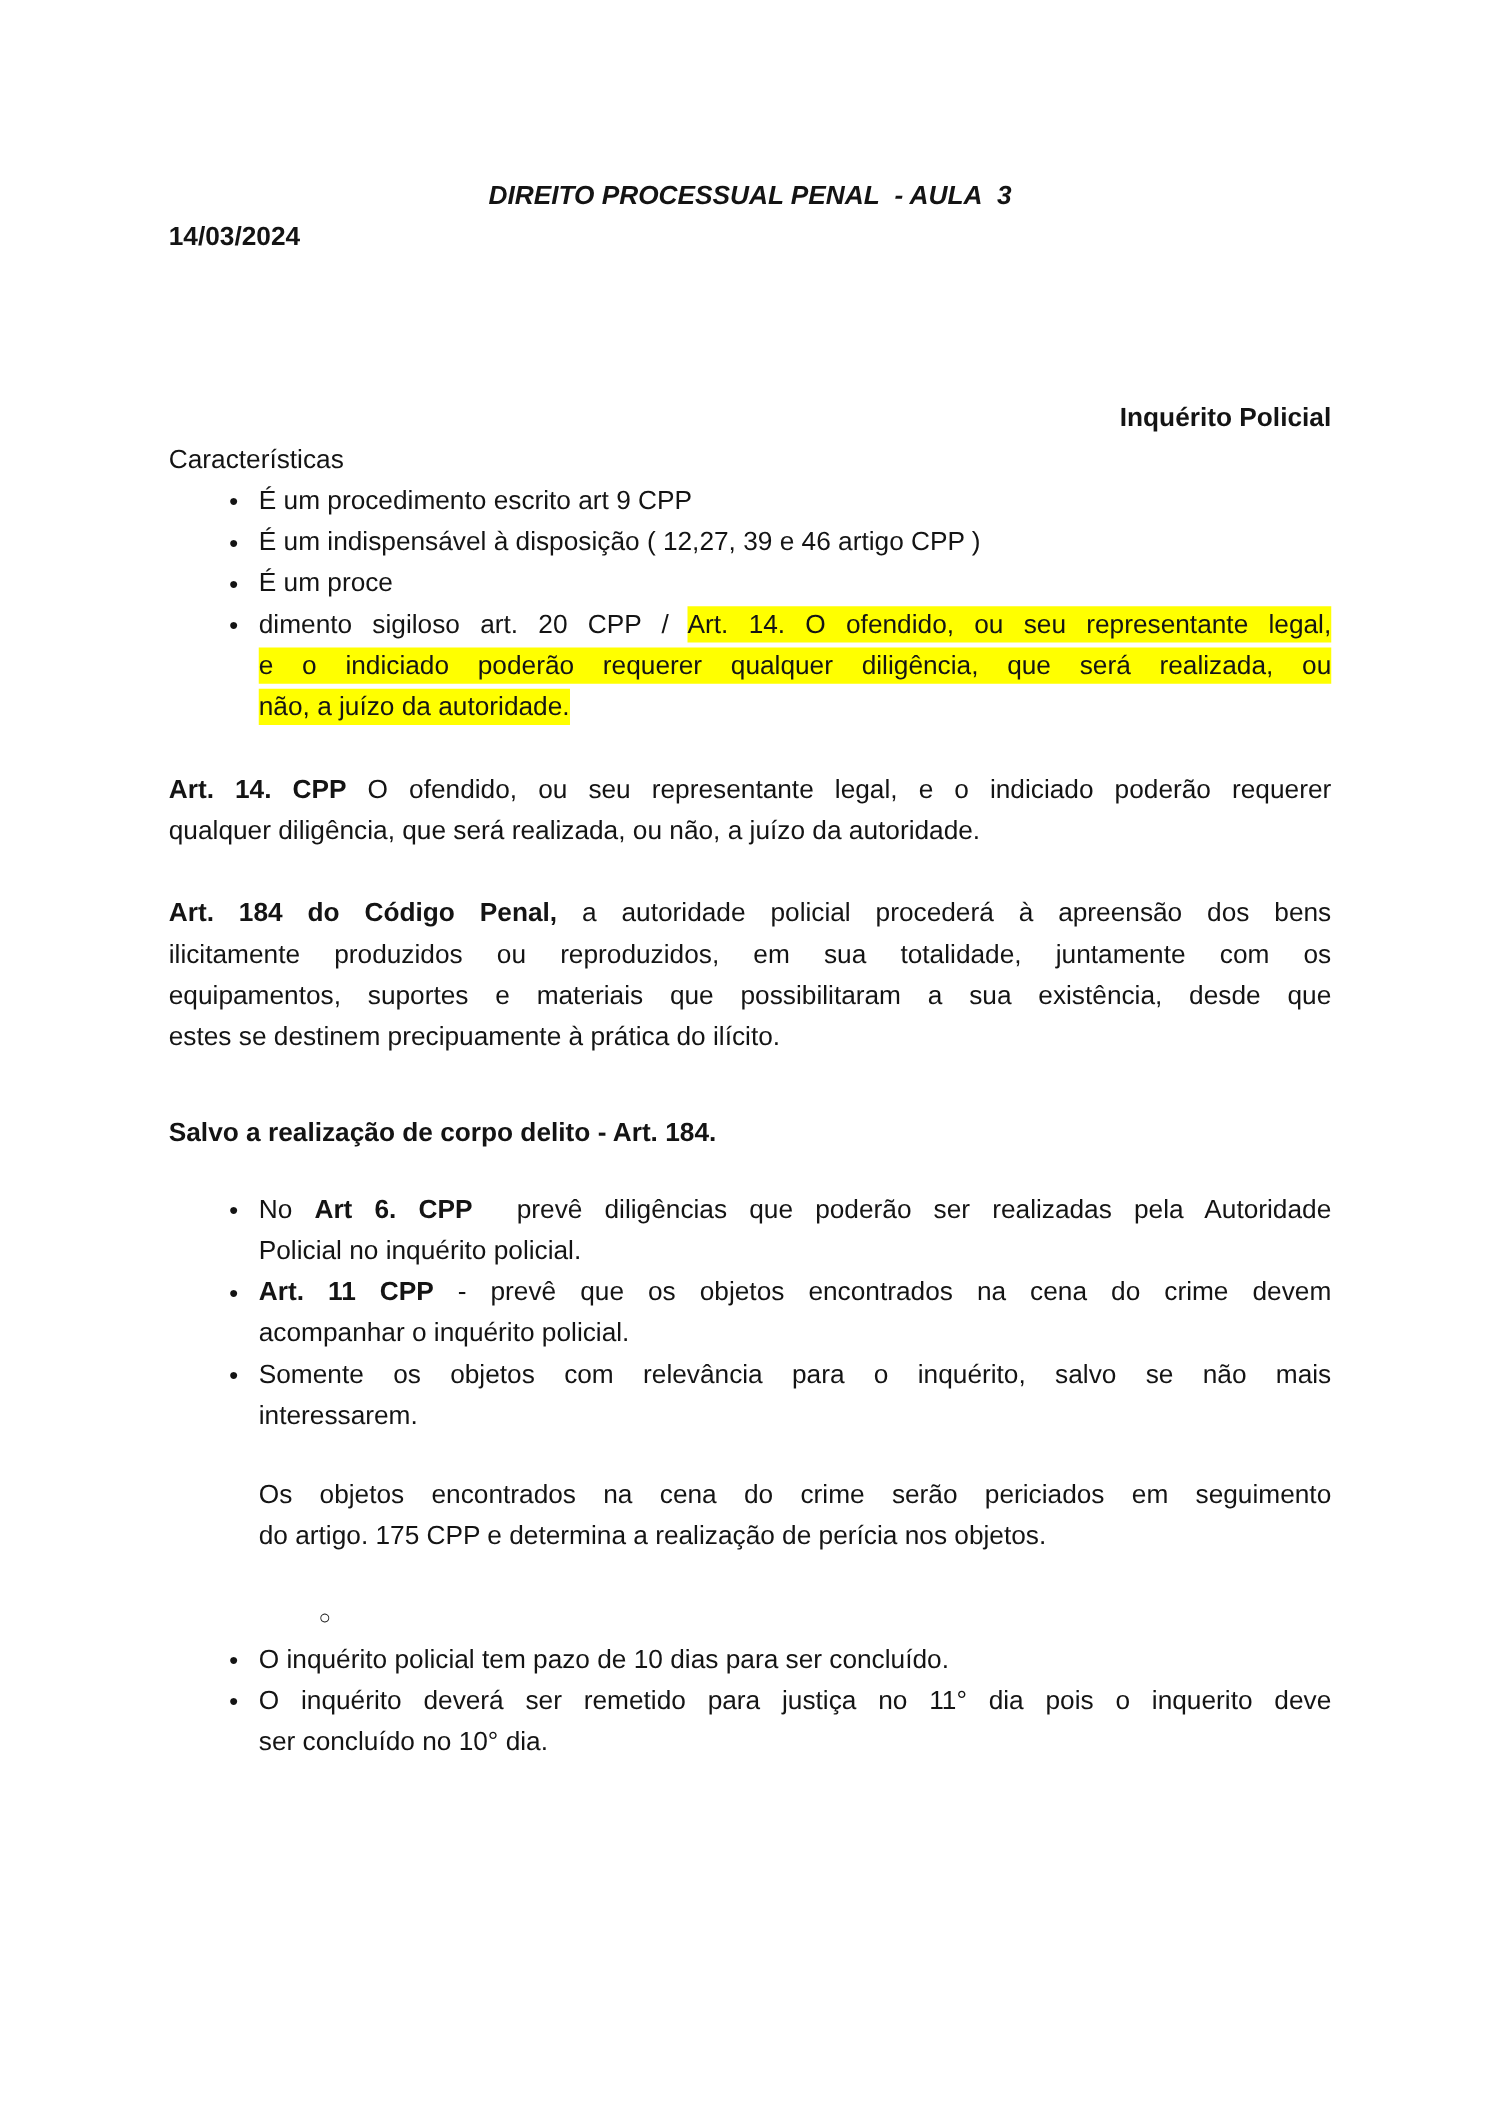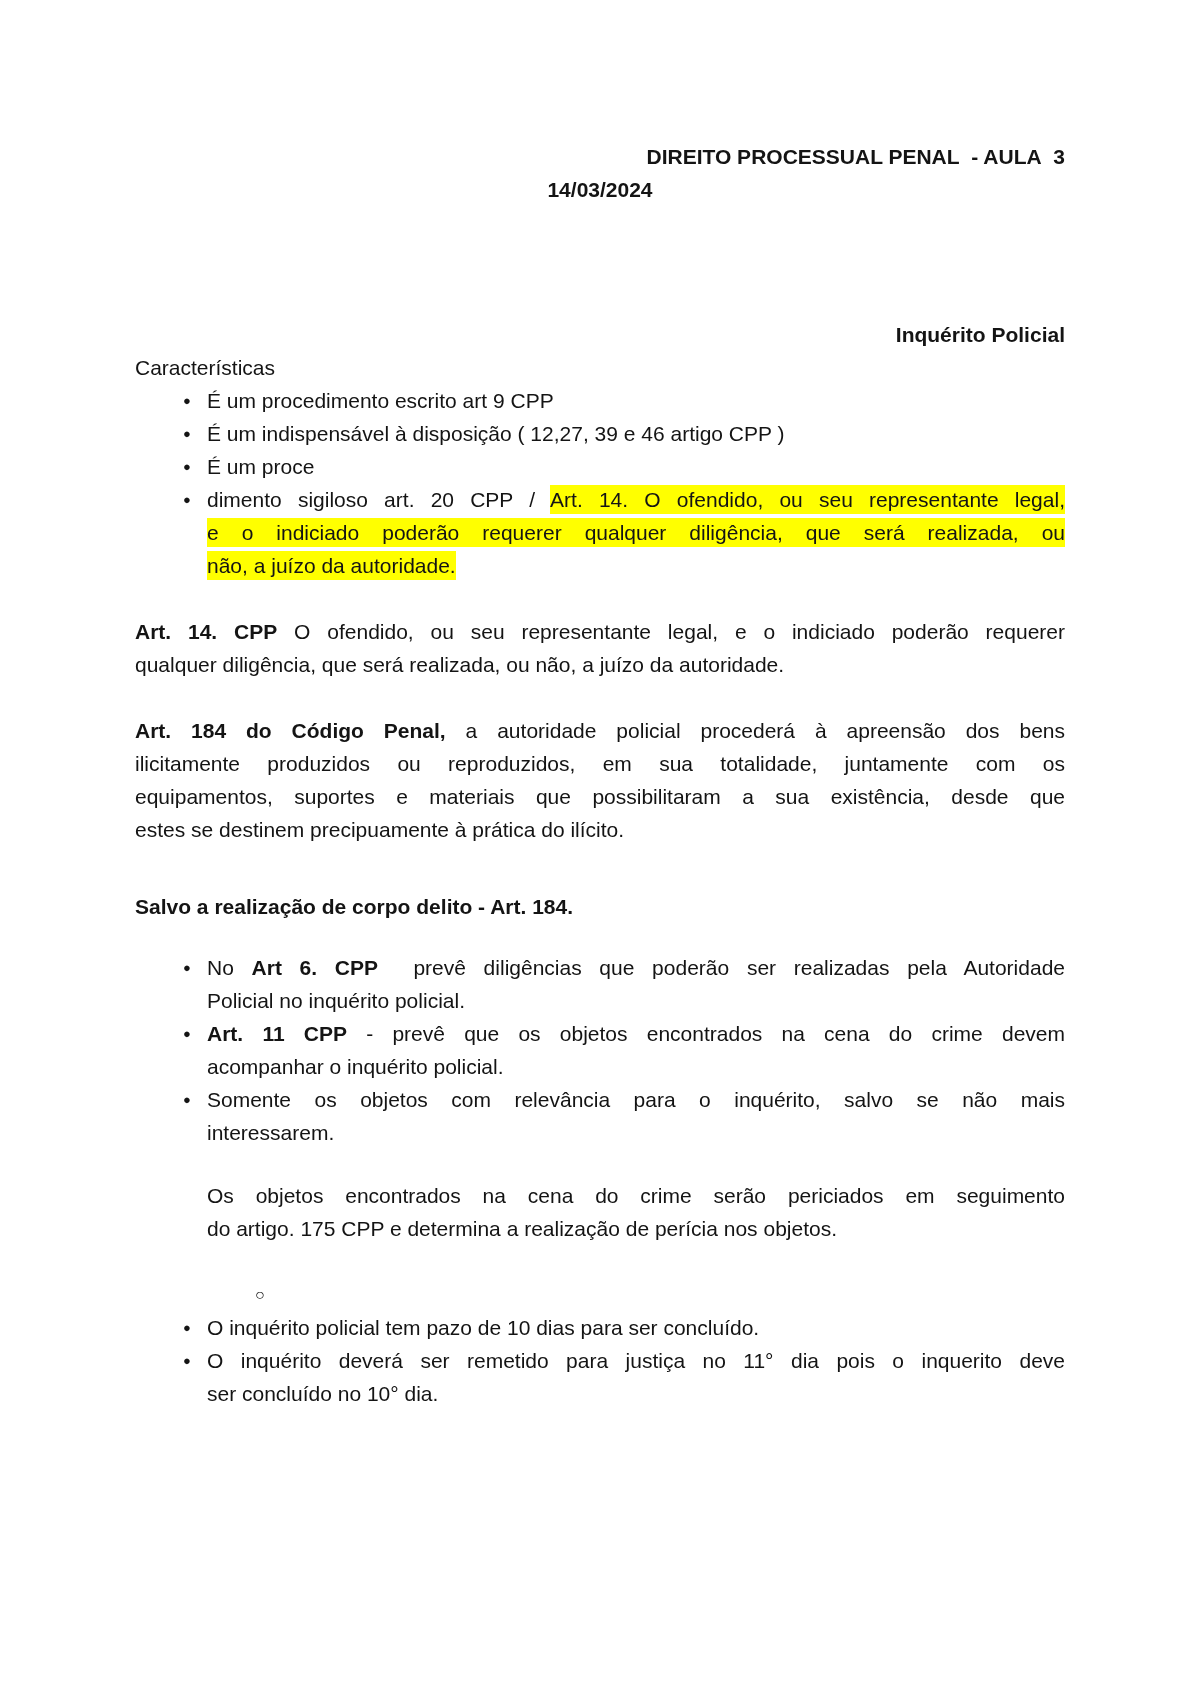--- a/index.html
+++ b/index.html
@@ -25,24 +25,24 @@
   .line.just { text-align:justify; text-align-last:justify; }
   .b { font-weight:bold; }
   .hl { background:var(--hl); padding:3px 0; }
 </style>
 </head>
 <body>
 
 <div class="page">
   <div class="doc">
       <div class="block p">
-        <div class="line" style="text-align: right;"><span class="b">DIREITO PROCESSUAL PENAL&nbsp; - AULA&nbsp; 3</span></div>
+        <div class="line" style="text-align: center; font-style: italic;"><span class="b">DIREITO PROCESSUAL PENAL&nbsp; - AULA&nbsp; 3</span></div>
       </div>
       <div class="block p">
-        <div class="line" style="text-align: center;"><span class="b">14/03/2024</span></div>
+        <div class="line" style="text-align: left;"><span class="b">14/03/2024</span></div>
       </div>
       <div class="block p" style="margin-top: 112px;">
         <div class="line" style="text-align: right;"><span class="b">Inquérito Policial</span></div>
       </div>
       <div class="block p">
         <div class="line"><span>Características</span></div>
       </div>
       <div class="block li">
         <span class="marker">●</span>
         <div class="line"><span>É um procedimento escrito art 9 CPP</span></div>

